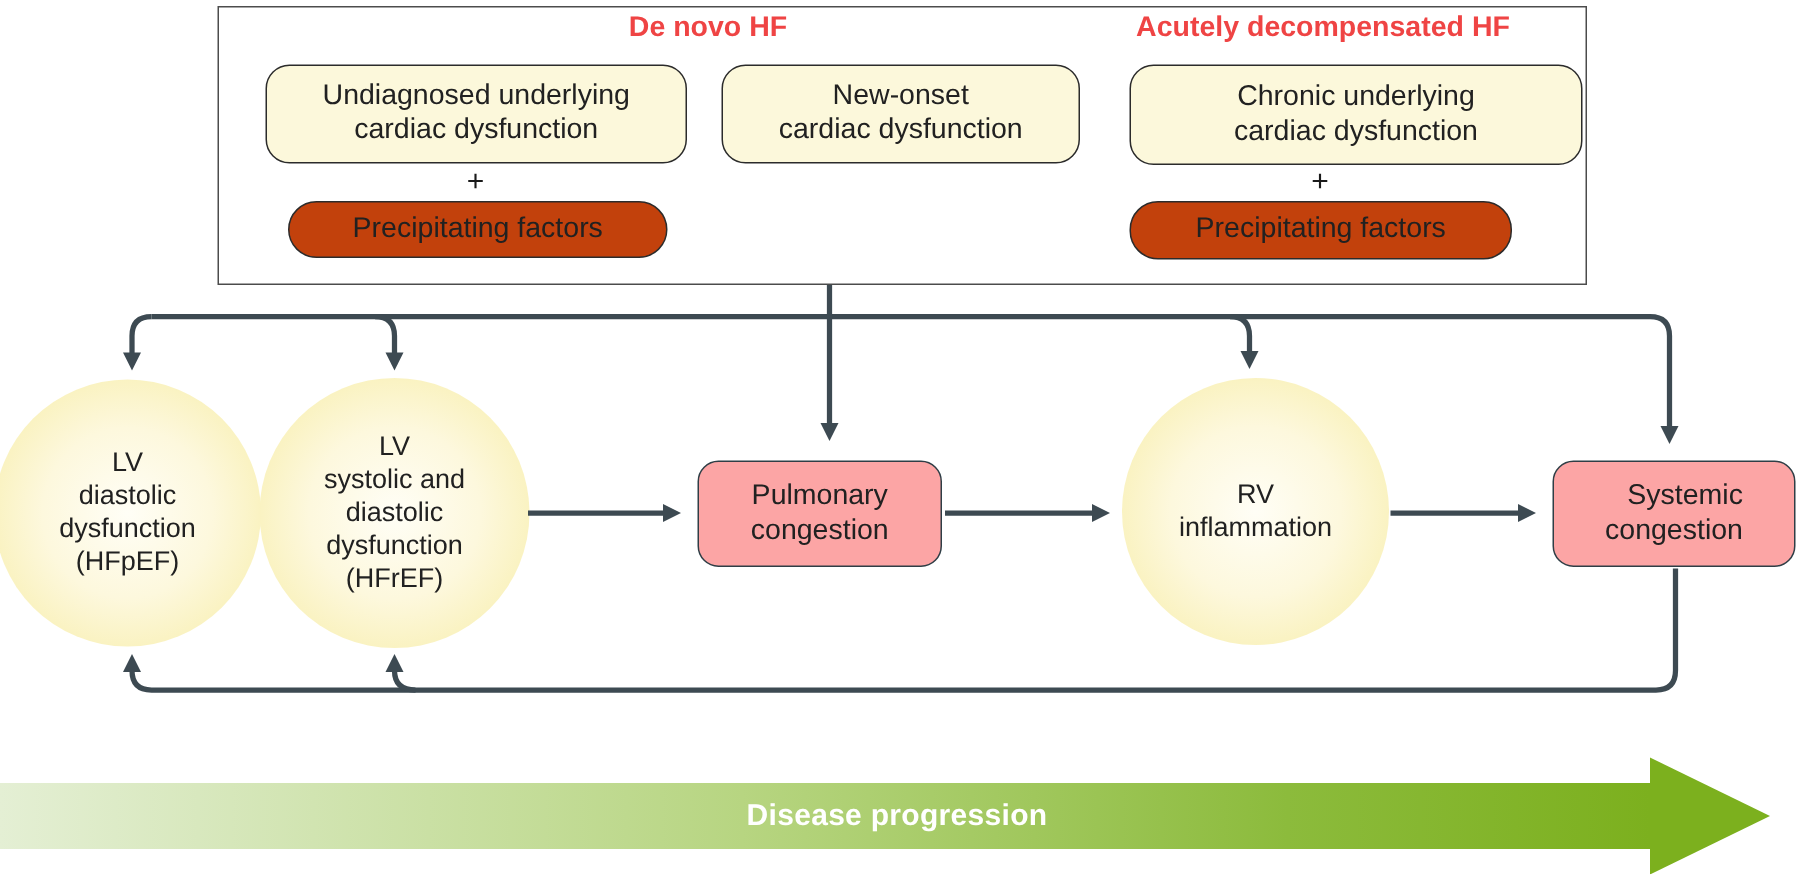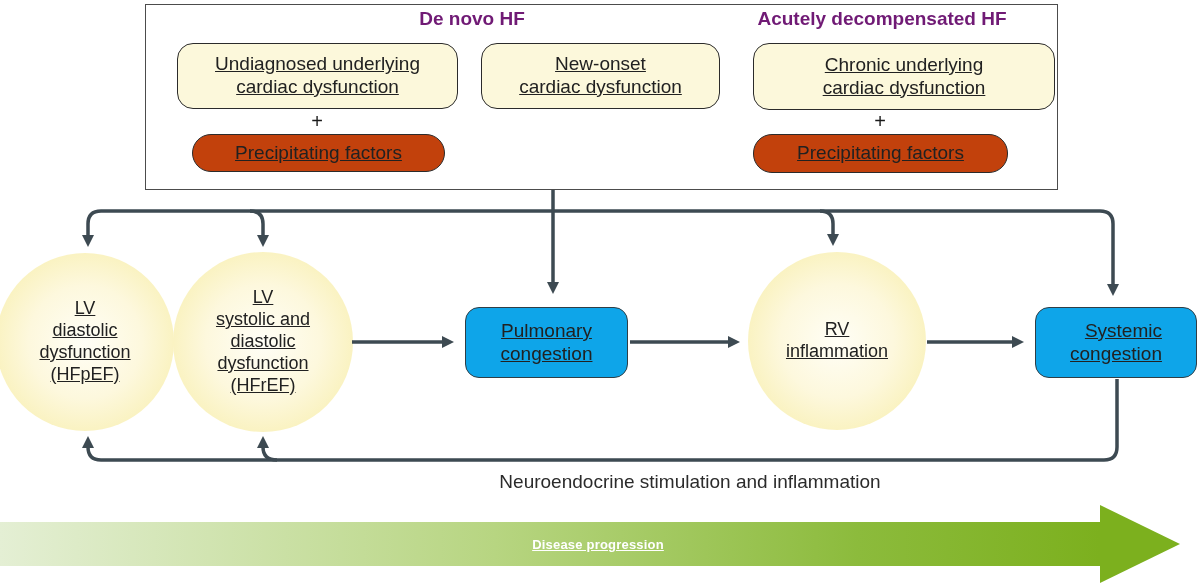--- a/index.html
+++ b/index.html
@@ -2,51 +2,51 @@
 <html><head>
 <meta charset="utf-8">
 <style>
   html,body{margin:0;padding:0;background:#ffffff;}
   .canvas{
     position:relative;width:1200px;height:583px;background:#ffffff;
     font-family:"Liberation Sans", sans-serif;color:#212121;overflow:hidden;
   }
   .abs{position:absolute;}
   .pre{white-space:pre-line;}
-  .center-flex{display:flex;align-items:center;justify-content:center;text-align:center;text-decoration:underline;}
+  .center-flex{display:flex;align-items:center;justify-content:center;text-align:center;}
 
   
   .panel{
     left:145px;top:4px;width:913px;height:186px;
     border:1.5px solid #4c4c4c;background:#ffffff;box-sizing:border-box;
   }
   .panel-title{
     top:8px;transform:translateX(-50%);
-    font-size:19px;font-weight:bold;color:#701a75;white-space:nowrap;
+    font-size:19px;font-weight:bold;color:#ef4444;white-space:nowrap;
   }
   .ybox{
     background:#fcf8db;border:1.4px solid #2b2b2b;border-radius:16px;
     font-size:19px;line-height:1.2;box-sizing:border-box;
   }
   .pbox{
     background:#c2410c;border:1.4px solid #2b2b2b;border-radius:19px;
     font-size:19px;line-height:1.1;box-sizing:border-box;
   }
   .plus{transform:translateX(-50%);font-size:20px;color:#1a1a1a;}
 
   
   .circle{
     border-radius:50%;
     background:radial-gradient(circle at 50% 50%, #fffef6 0%, #fdf8dd 45%, #f9f1ba 78%, #f8efae 95%, #f9f0b4 100%);
     font-size:18px;line-height:1.22;color:#212121;
   }
 
   
   .mint{
-    background:#0ea5e9;border:1.4px solid #2f3e46;border-radius:14px;
+    background:#fca5a5;border:1.4px solid #2f3e46;border-radius:14px;
     font-size:19px;line-height:1.2;box-sizing:border-box;
   }
 
   svg.wires{left:0;top:0;z-index:5;pointer-events:none;}
   .node,.panel,.panel-title,.ybox,.pbox,.plus,.mint{z-index:6;}
   .circle{z-index:2;}
 
   .feedback-label{
     top:471px;left:690px;transform:translateX(-50%);
     font-size:19px;color:#2b2b2b;white-space:nowrap;
@@ -58,21 +58,21 @@
     background:linear-gradient(90deg,#e4efd4 0%,#b7d581 45%,#8cbb3c 78%,#7cb01e 100%);
     z-index:3;
   }
   .prog-head{
     left:1100px;top:505px;width:0;height:0;
     border-top:39px solid transparent;border-bottom:39px solid transparent;
     border-left:80px solid #7cb01e;z-index:3;
   }
   .prog-label{
     left:0;top:522px;width:1196px;height:44px;
-    font-size:13px;font-weight:bold;color:#ffffff;letter-spacing:0.2px;
+    font-size:20px;font-weight:bold;color:#ffffff;letter-spacing:0.2px;
     z-index:4;
   }
 </style>
 </head>
 <body>
 
 <div class="canvas">
 
   <div class="abs circle center-flex pre" style="left:-4px;top:253px;width:178px;height:178px;">LV
 diastolic
@@ -123,19 +123,18 @@
   <div class="abs plus" style="left:880px;top:110px;">+</div>
 
   <div class="abs pbox center-flex" style="left:192px;top:134px;width:253px;height:38px;">Precipitating factors</div>
   <div class="abs pbox center-flex" style="left:753px;top:134px;width:255px;height:39px;">Precipitating factors</div>
 
   <div class="abs mint center-flex pre" style="left:465px;top:307px;width:163px;height:71px;">Pulmonary
 congestion</div>
   <div class="abs mint center-flex pre" style="left:1035px;top:307px;width:162px;height:71px;text-align:right;">Systemic
 congestion</div>
 
-  <div class="abs feedback-label">Neuroendocrine stimulation and inflammation</div>
 
   <div class="abs prog-bar"></div>
   <div class="abs prog-head"></div>
   <div class="abs prog-label center-flex">Disease progression</div>
 
 </div>
 
 </body></html>

